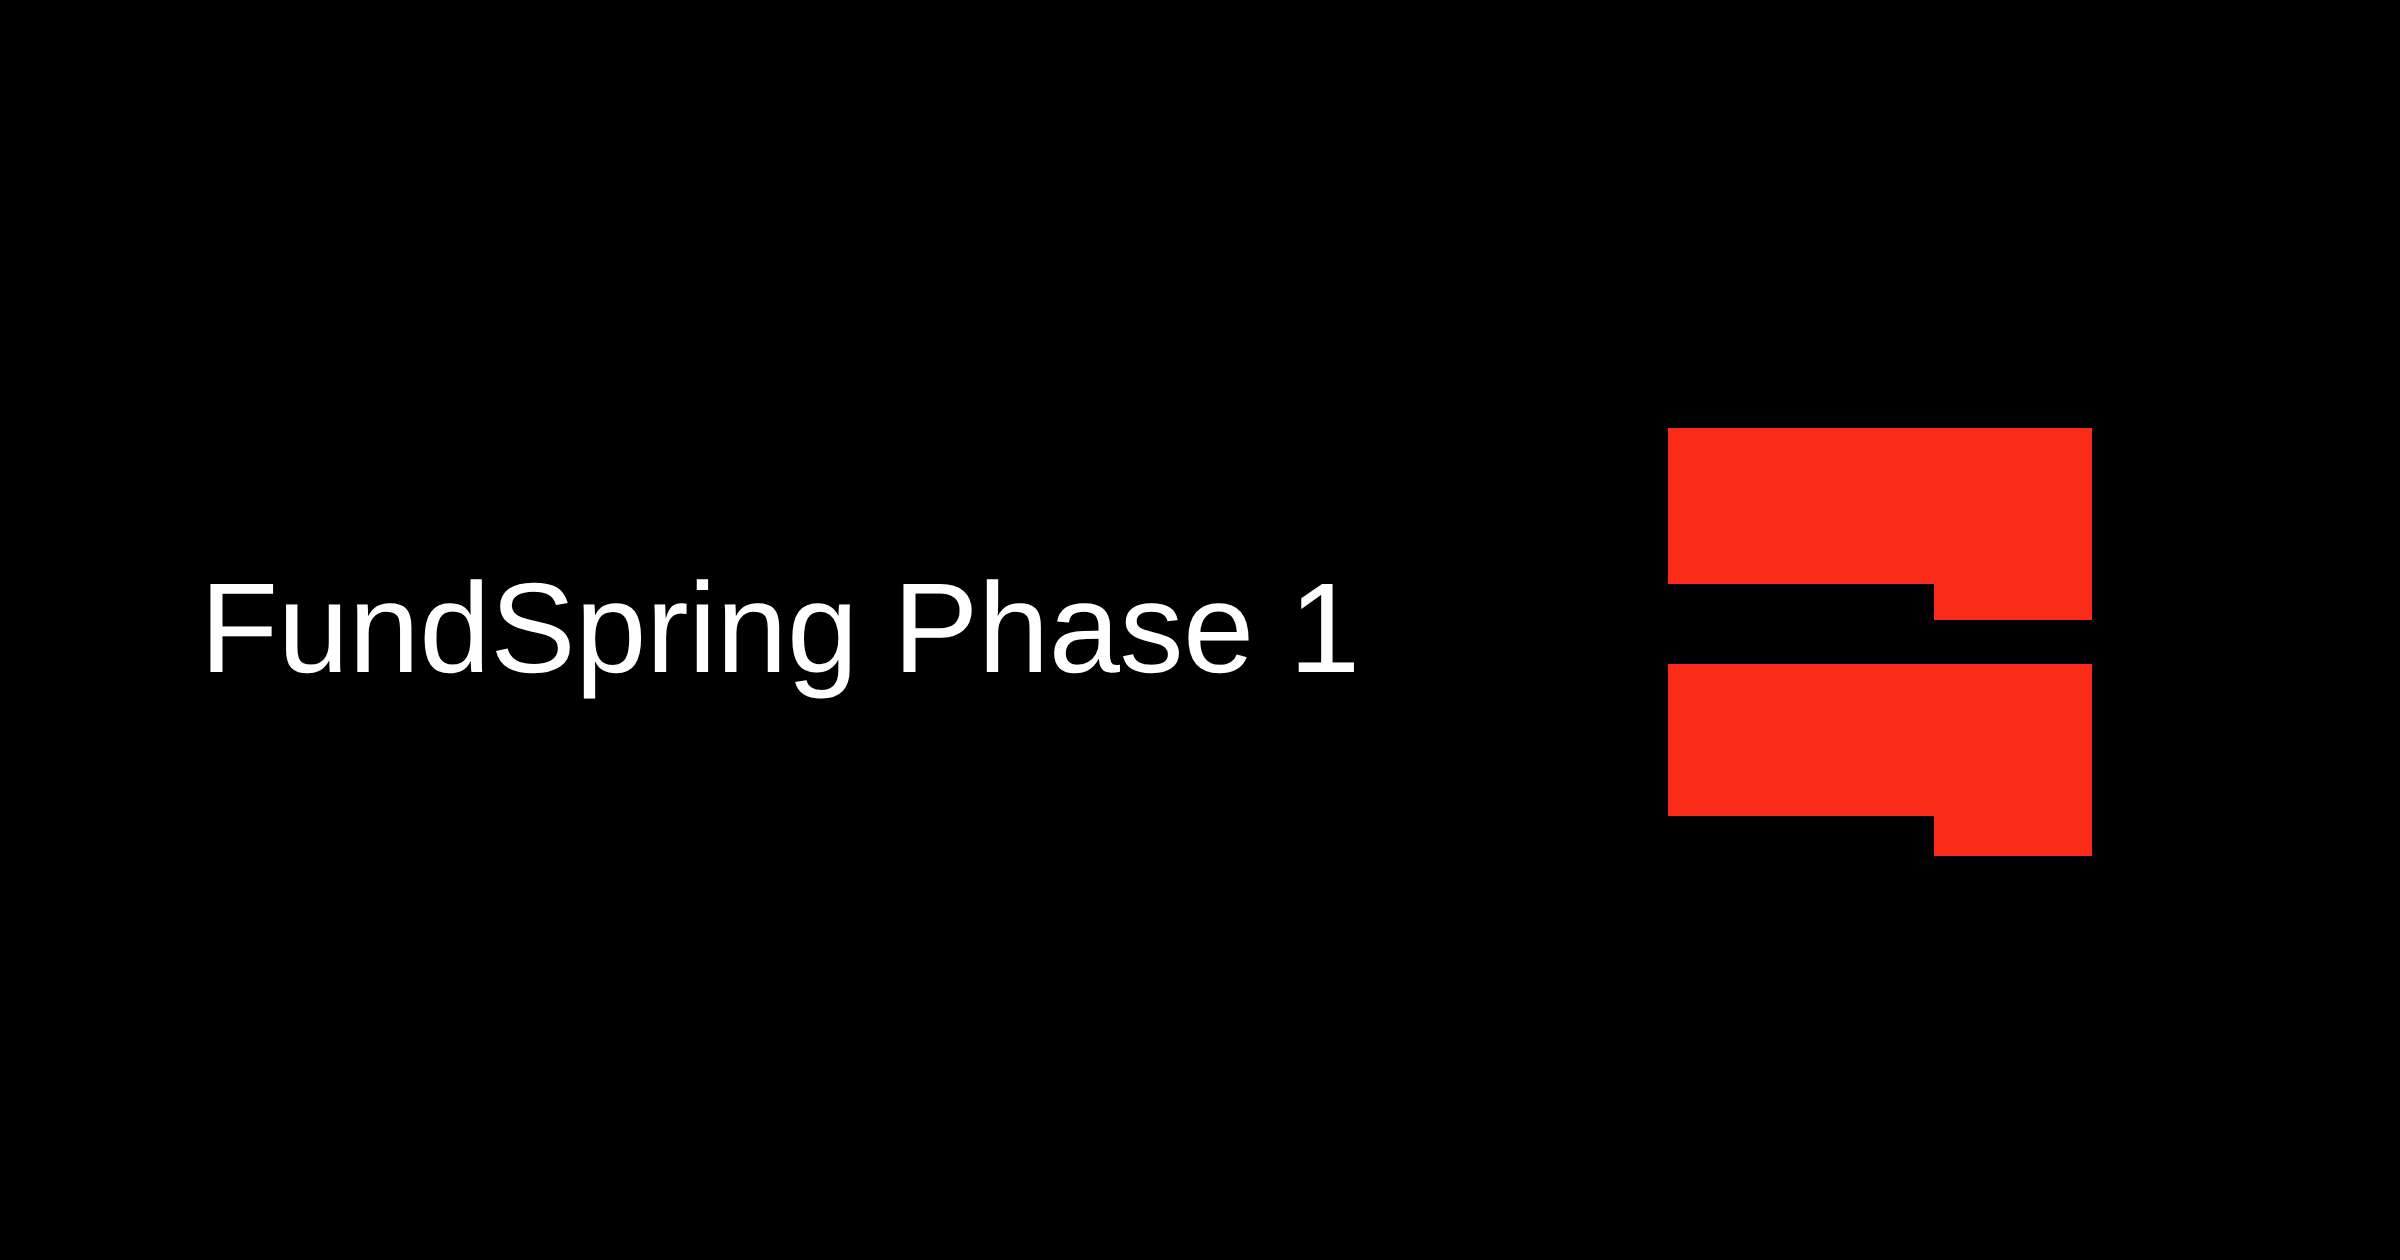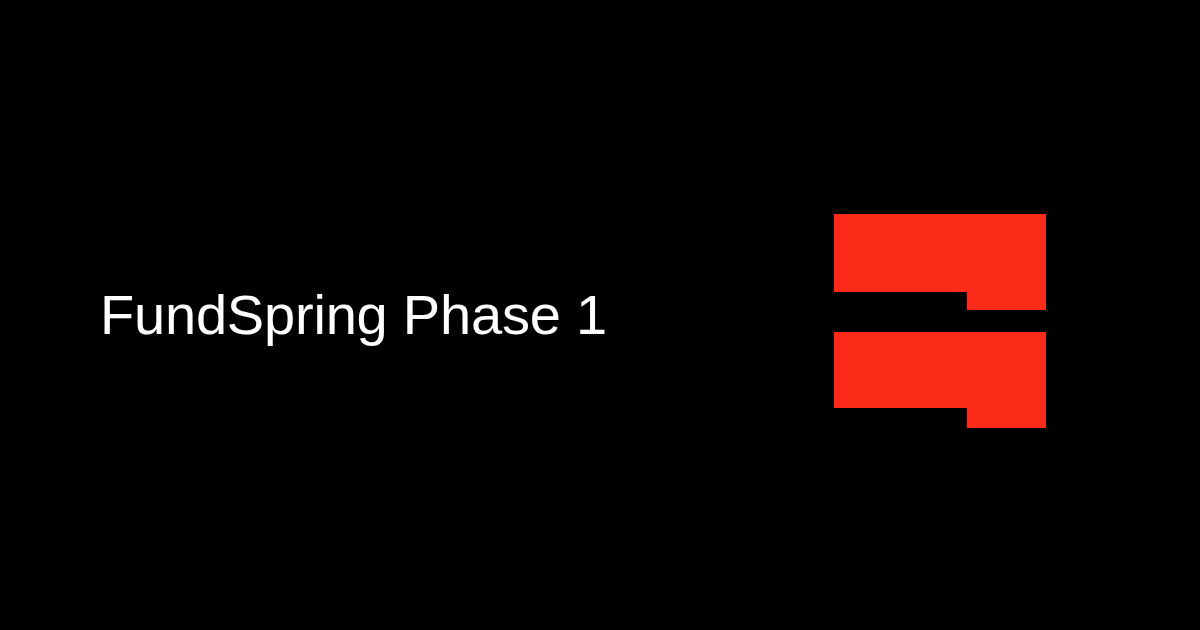--- a/index.html
+++ b/index.html
@@ -59,21 +59,21 @@
     width: 212px;
     height: 214px;
   }
 </style>
 </head>
 <body>
 
 <div class="og-card" style="background: rgb(0, 0, 0);">
 
   <div class="title-wrap">
-    <h1 class="og-title" style="color: rgb(255, 255, 255); font-size: 56px; text-align: right;">FundSpring Phase 1</h1>
+    <h1 class="og-title" style="color: rgb(255, 255, 255); font-size: 64px; text-align: right;">FundSpring Phase 1</h1>
   </div>
 
   <div class="logo-mark">
     <svg viewBox="0 0 212 214" xmlns="http://www.w3.org/2000/svg">
       <polygon points="0,0 212,0 212,96 133,96 133,78 0,78" fill="#fb2b1a"></polygon>
       <polygon points="0,118 212,118 212,214 133,214 133,194 0,194" fill="#fb2b1a"></polygon>
     </svg>
   </div>
 
 </div>

